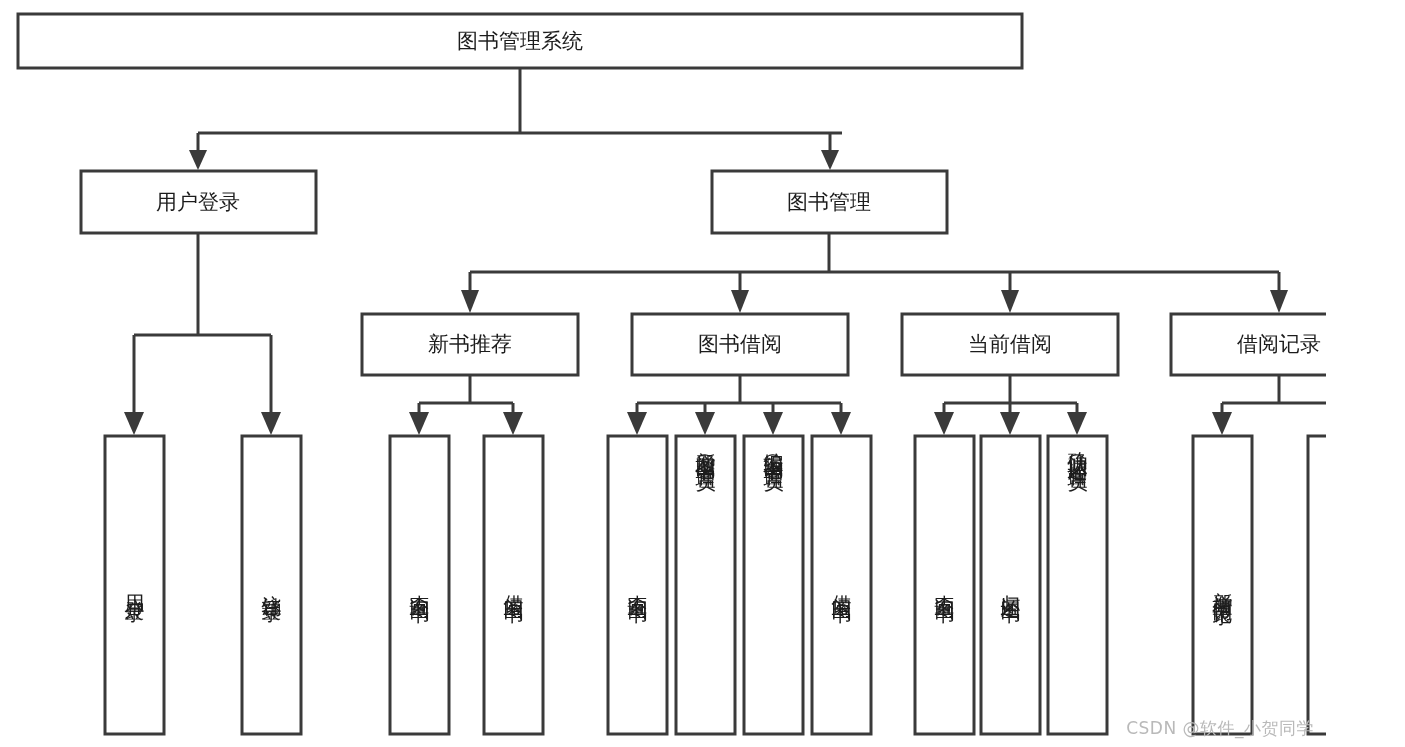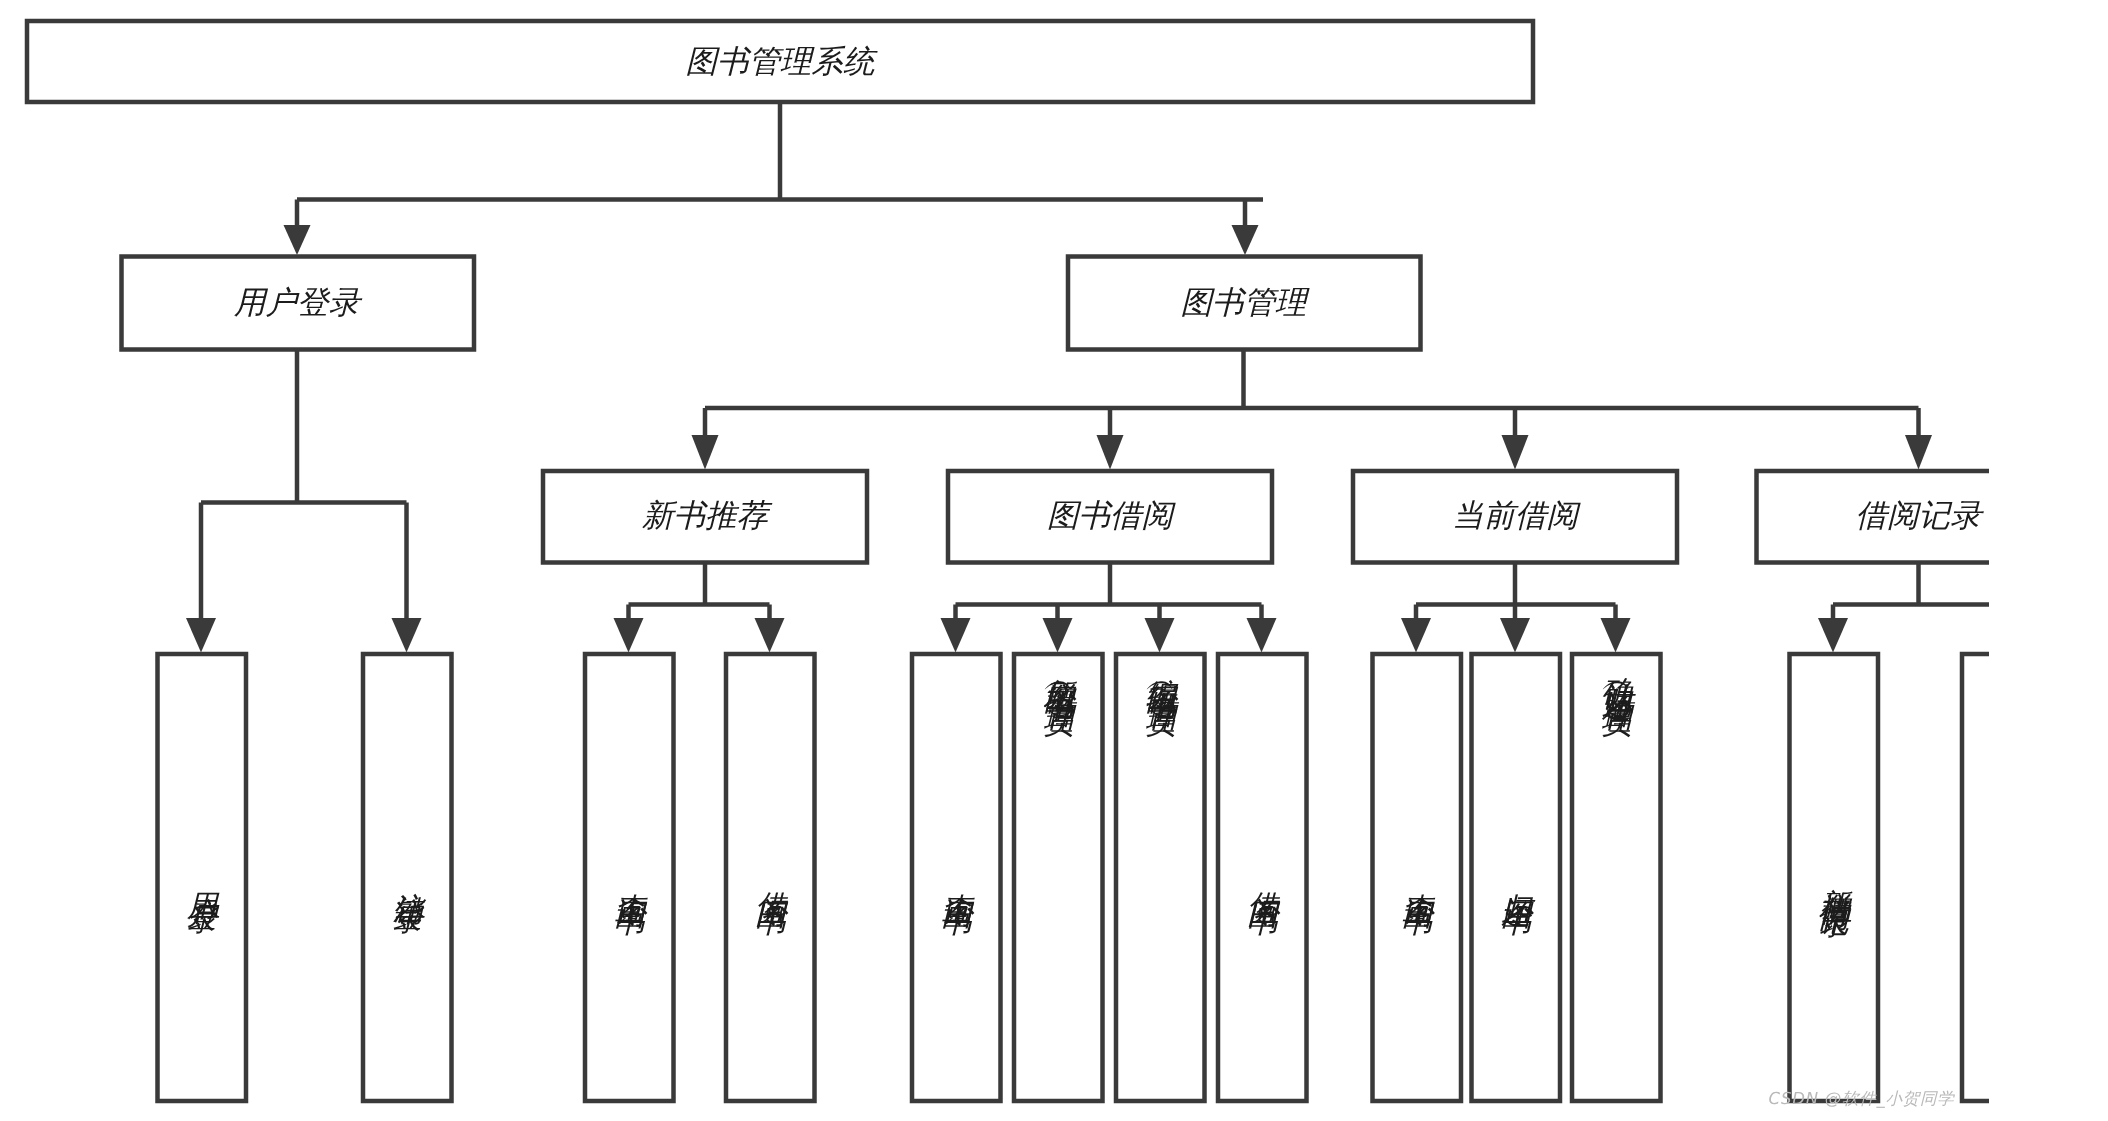--- a/index.html
+++ b/index.html
@@ -10,21 +10,20 @@
   }
   body {
     font-family: "DejaVu Sans", "Liberation Sans", sans-serif;
   }
   #diagram-root {
     position: relative;
     width: 1326px;
     height: 747px;
     background: #ffffff;
     overflow: hidden;
-    font-style: italic;
   }
   svg#flow-svg {
     position: absolute;
     top: 0;
     left: 0;
     width: 1405px;
     height: 747px;
     display: block;
   }
   .node-box {
@@ -74,24 +73,24 @@
     font-family: "DejaVu Sans", "Liberation Sans", sans-serif;
     font-size: 20px;
     line-height: 1.16;
     letter-spacing: 3px;
     color: #1c1c1c;
     white-space: nowrap;
     text-align: center;
   }
   .watermark {
     position: absolute;
-    right: 23px;
+    right: 12px;
     bottom: 7px;
     font-family: "DejaVu Sans", "Liberation Sans", sans-serif;
-    font-size: 11px;
+    font-size: 17px;
     color: #b9b9b9;
     letter-spacing: 0.5px;
     white-space: nowrap;
     user-select: none;
   }
 </style>
 </head>
 <body>
 
 <div id="diagram-root">

